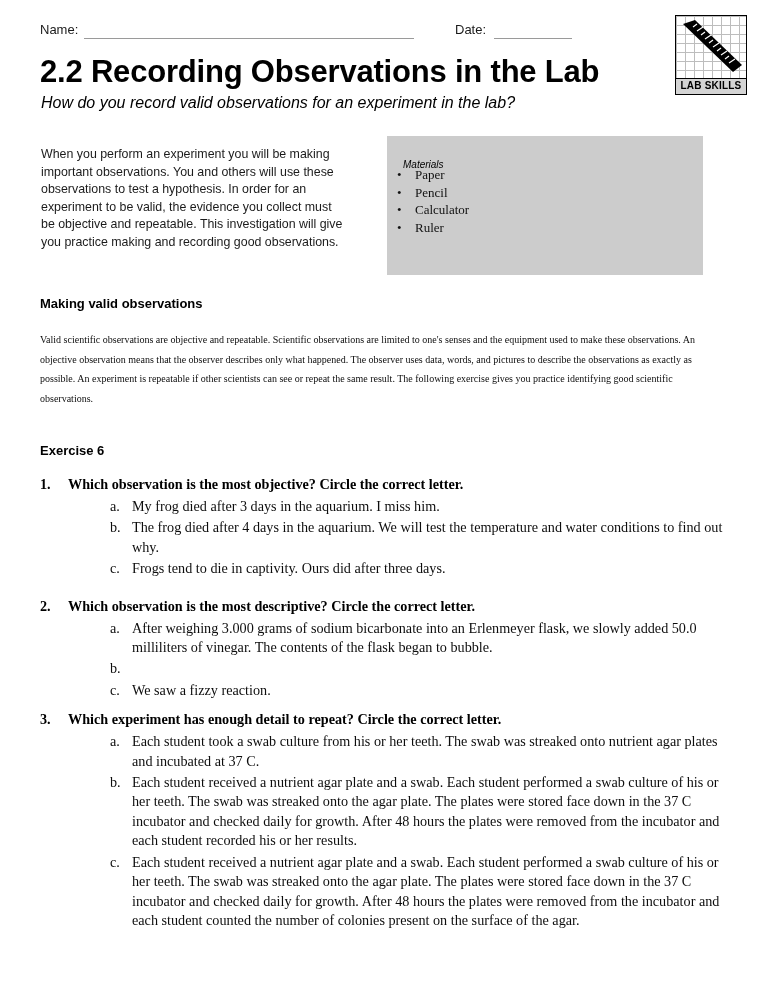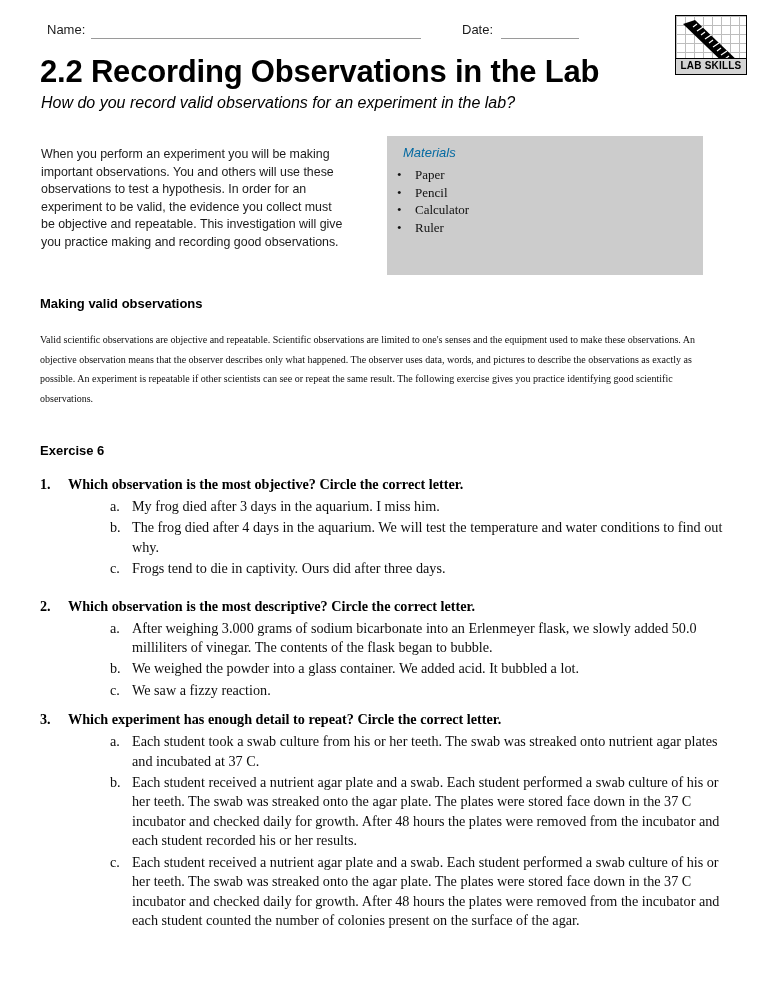--- a/index.html
+++ b/index.html
@@ -19,21 +19,21 @@
   .page {
     position: relative;
     width: 768px;
     height: 994px;
     box-sizing: border-box;
   }
 
   
   .header-row {
     position: absolute;
-    left: 47px;
+    left: 40px;
     top: 22px;
     width: 688px;
     height: 36px;
     text-align: center;
   }
   .field {
     position: absolute;
     display: flex;
     align-items: flex-end;
   }
@@ -53,21 +53,21 @@
   .field-name .field-rule { width: 330px; margin-left: 6px; }
   .field-date { left: 415px; top: 0px; }
   .field-date .field-rule { width: 78px; margin-left: 8px; }
 
   
   .badge {
     position: absolute;
     left: 675px;
     top: 15px;
     width: 72px;
-    height: 60px;
+    height: 80px;
     border: 1.5px solid #000;
     background:
       repeating-linear-gradient(
         to right,
         #bdbdbd 0px, #bdbdbd 0.8px, transparent 0.8px, transparent 9px),
       repeating-linear-gradient(
         to bottom,
         #bdbdbd 0px, #bdbdbd 0.8px, transparent 0.8px, transparent 9px),
       #ffffff;
     box-sizing: border-box;
@@ -137,26 +137,26 @@
     position: absolute;
     left: 387px;
     top: 136px;
     width: 316px;
     height: 139px;
     background: #cccccc;
   }
   .materials-title {
     position: absolute;
     left: 16px;
-    top: 8px;
+    top: 20px;
     font-family: "Liberation Sans", "DejaVu Sans", sans-serif;
     font-style: italic;
-    font-size: 13px;
+    font-size: 10px;
     line-height: 18px;
-    color: #0369a1;
+    color: #000000;
   }
   .materials-list {
     position: absolute;
     left: 6px;
     top: 30px;
     margin: 0;
     padding: 0;
     list-style: none;
   }
   .materials-list li {
@@ -343,21 +343,20 @@
         <span class="q-num">2.</span>
         <span class="q-text">Which observation is the most descriptive? Circle the correct letter.</span>
       </div>
       <ul class="options">
         <li>
           <span class="opt-letter">a.</span>
           <span class="opt-text">After weighing 3.000 grams of sodium bicarbonate into an Erlenmeyer flask, we slowly added 50.0 milliliters of vinegar. The contents of the flask began to bubble.</span>
         </li>
         <li>
           <span class="opt-letter">b.</span>
-          <span class="opt-text">We weighed the powder into a glass container. We added acid. It bubbled a lot.</span>
         </li>
         <li>
           <span class="opt-letter">c.</span>
           <span class="opt-text">We saw a fizzy reaction.</span>
         </li>
       </ul>
     </div>
 
     <div class="question">
       <div class="q-head">

